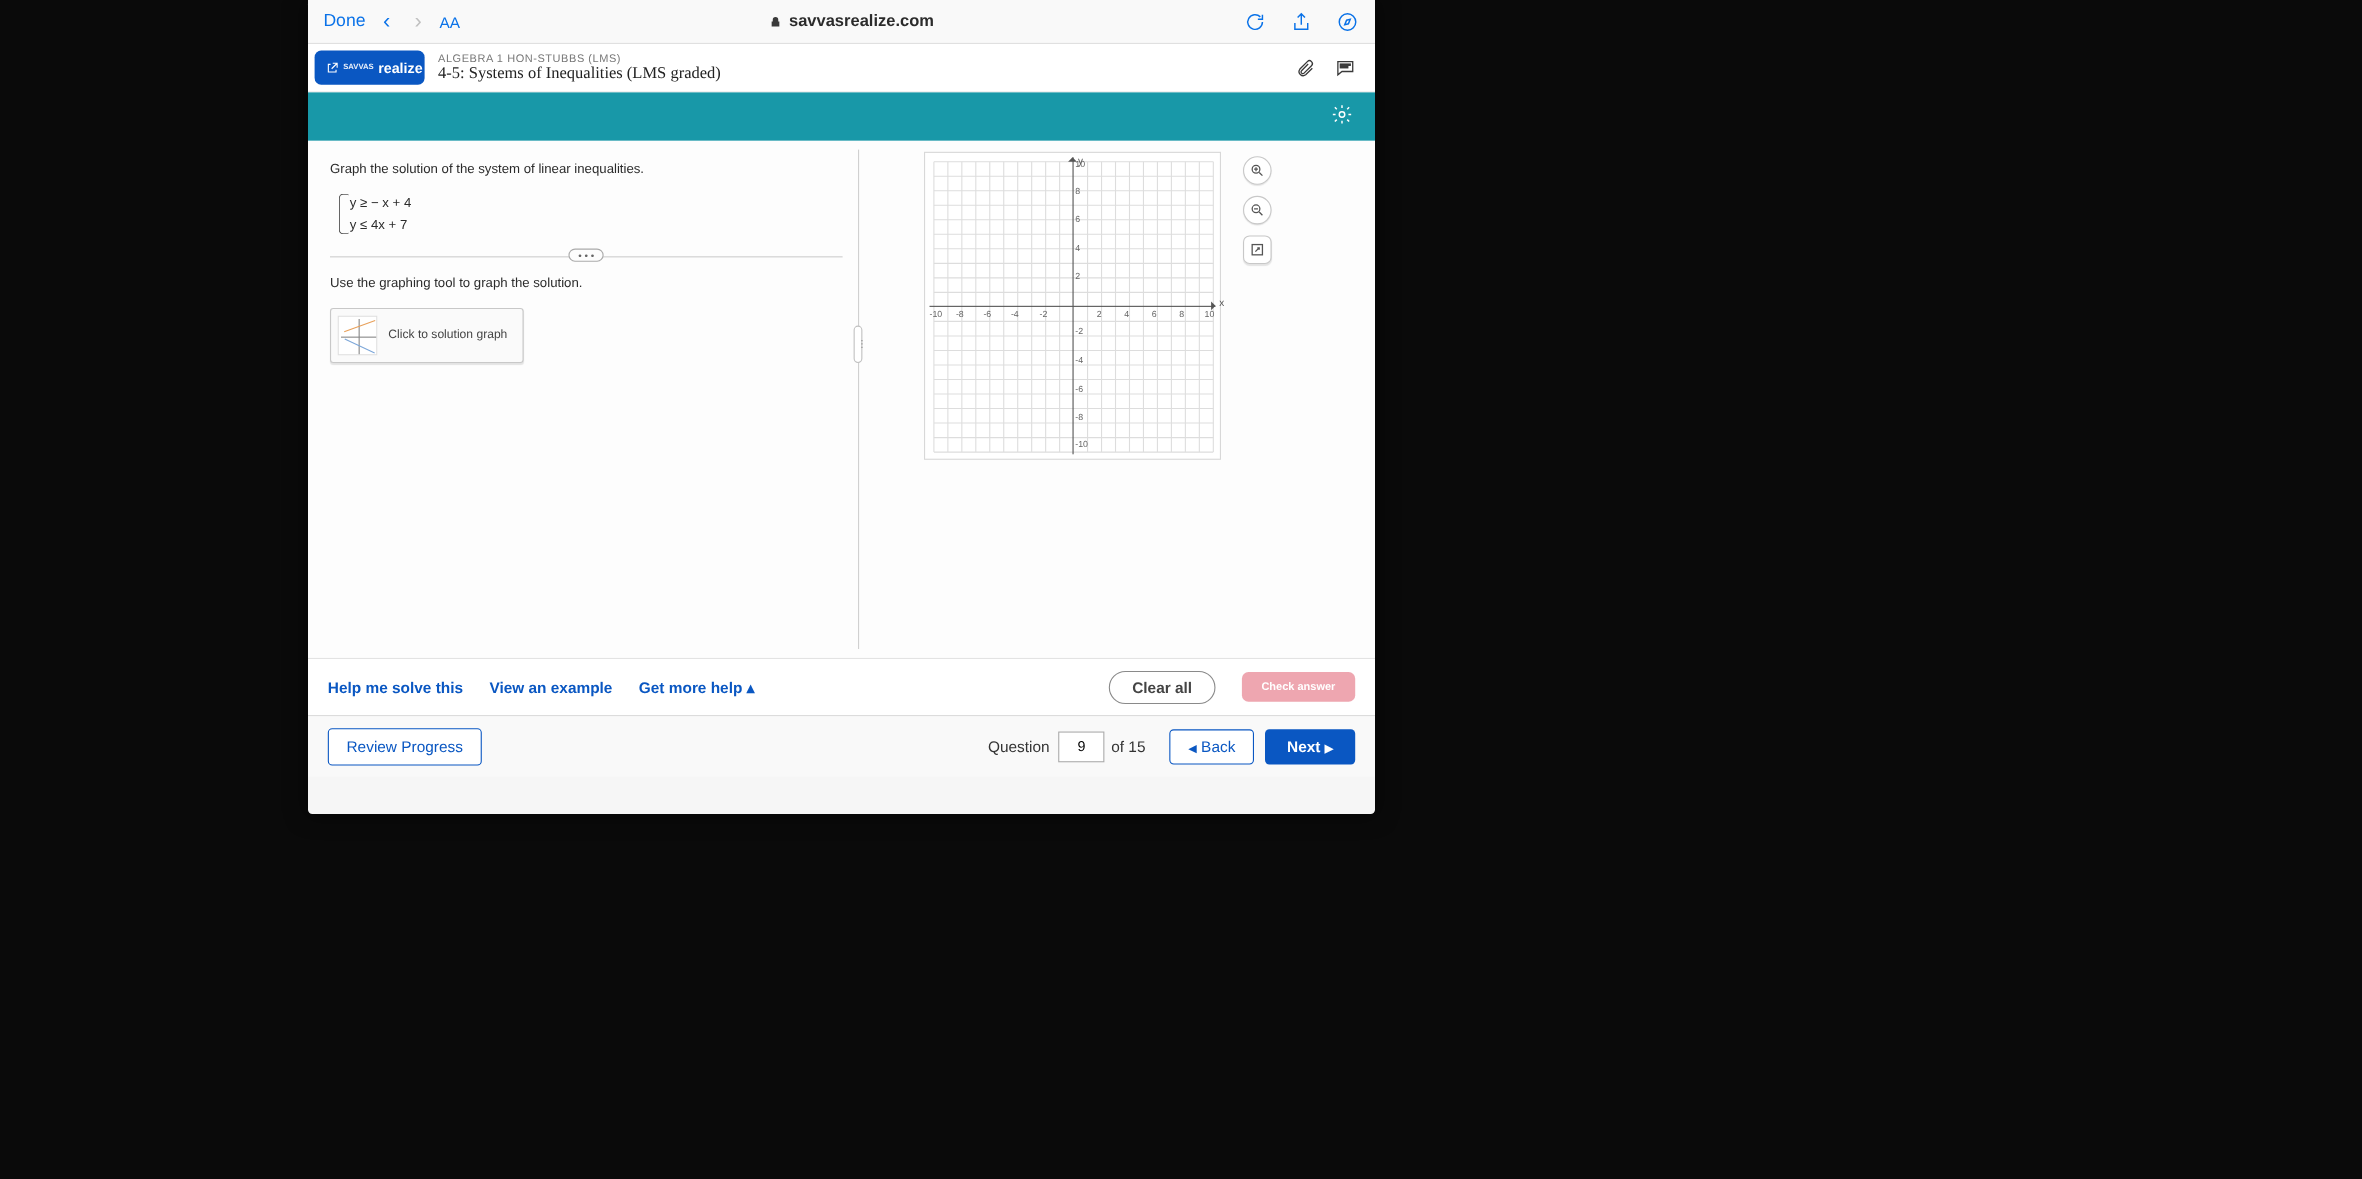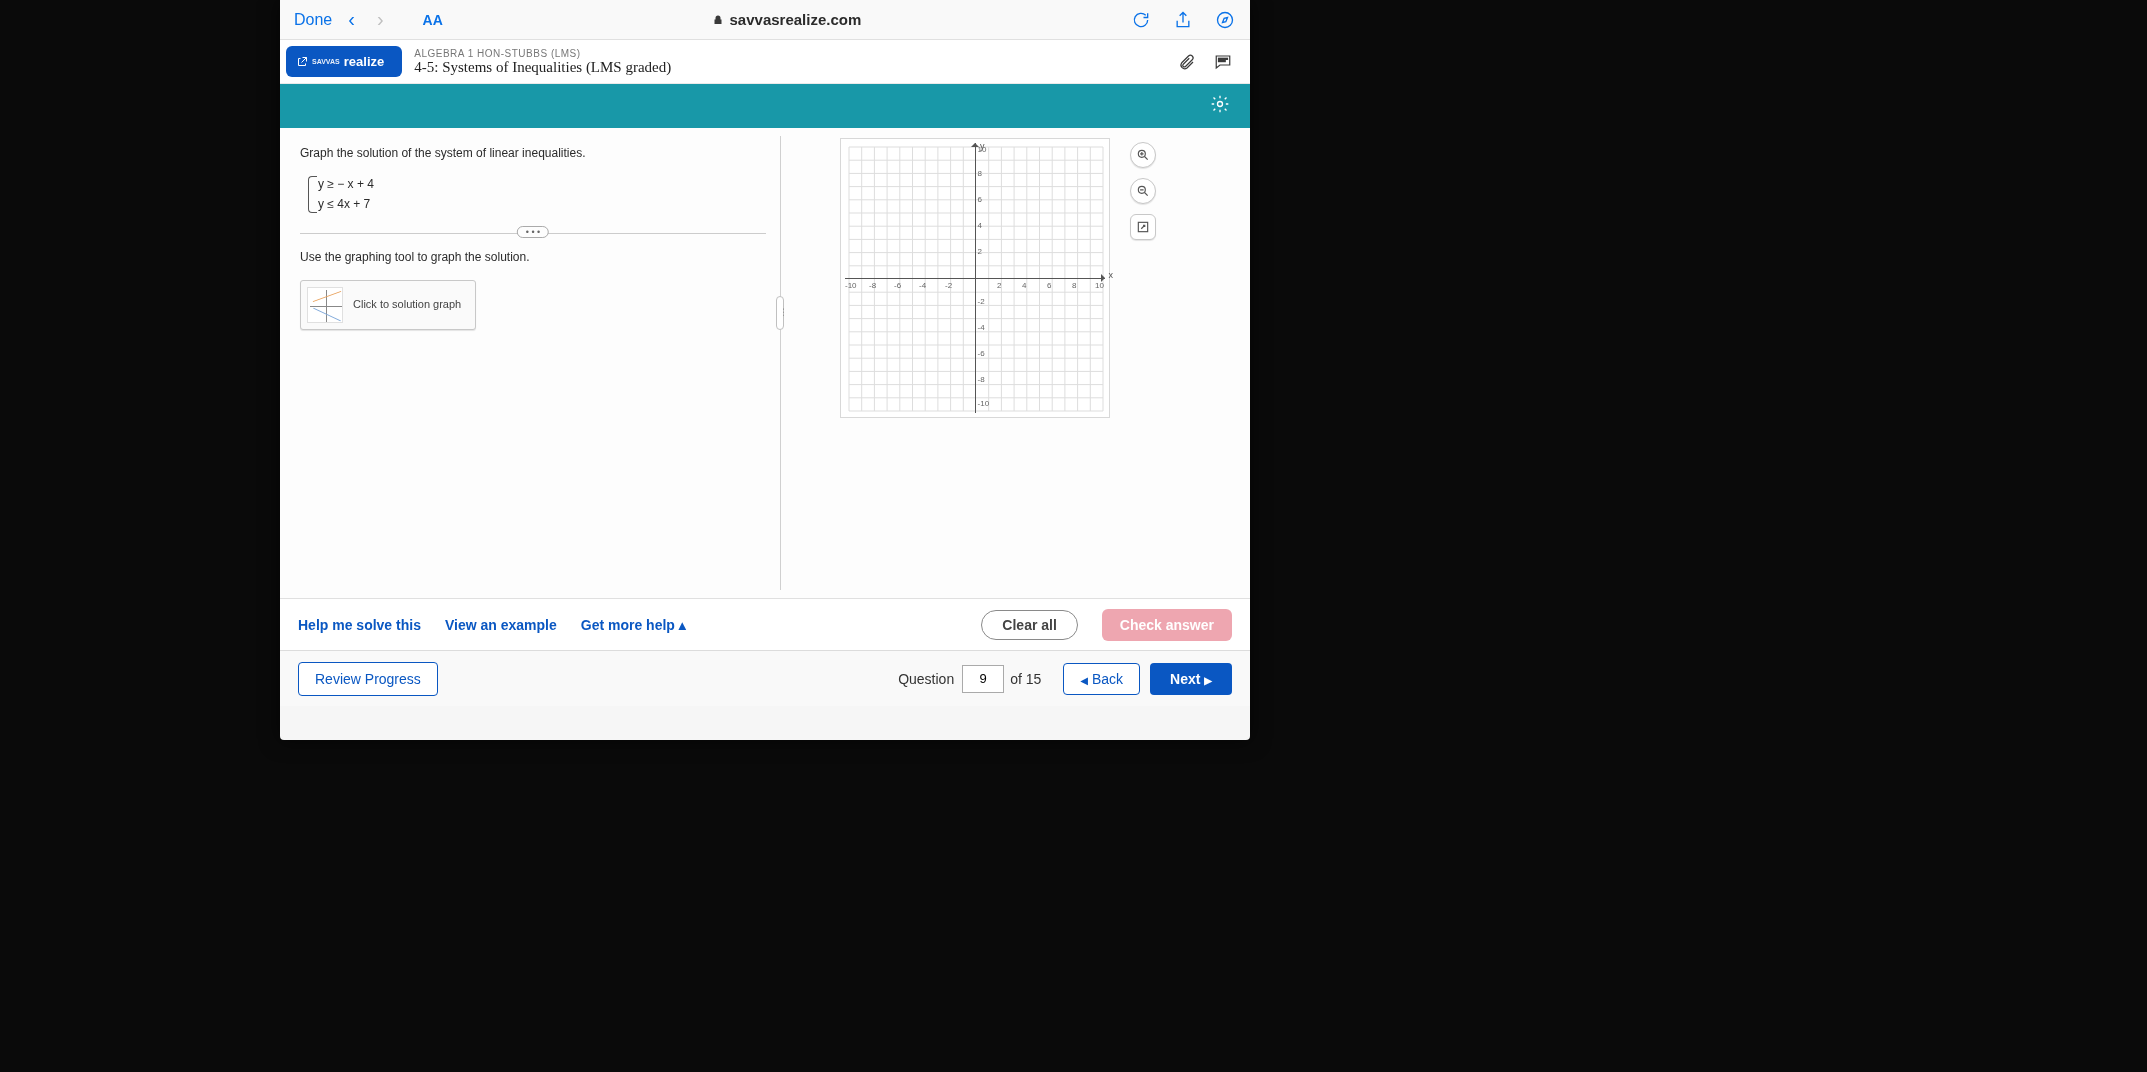--- a/index.html
+++ b/index.html
@@ -27,21 +27,21 @@
     display: flex;
     align-items: center;
     padding: 0 14px;
     background: #f9f9f9;
     border-bottom: 1px solid #e0e0e0;
     gap: 10px;
   }
   .sb-done { color: #0a72e8; font-size: 16px; cursor: pointer; }
   .sb-chev { color: #0a72e8; font-size: 20px; padding: 0 6px; cursor: pointer; }
   .sb-chev.disabled { color: #c0c0c0; }
-  .sb-aa { color: #0a72e8; font-size: 14px; font-weight: 700; cursor: pointer; margin-left: 23px; }
+  .sb-aa { color: #0a72e8; font-size: 14px; font-weight: 400; cursor: pointer; }
   .sb-url {
     flex: 1;
     display: flex;
     align-items: center;
     justify-content: center;
     gap: 6px;
     font-size: 15px;
     color: #2b2b2b;
     font-weight: 600;
   }
@@ -59,21 +59,21 @@
     padding: 0 10px 0 0;
     gap: 12px;
     border-bottom: 1px solid #eaeaea;
   }
   .brand-badge {
     background: #0a57c2;
     color: #fff;
     font-size: 13px;
     font-weight: bold;
     border-radius: 6px;
-    padding: 8px 18px 8px 10px;
+    padding: 8px 2px 8px 10px;
     display: flex;
     align-items: center;
     gap: 4px;
     margin-left: 6px;
   }
   .brand-badge svg { width: 12px; height: 12px; stroke:#fff; fill:none; stroke-width:2;}
   .header-title-wrap { flex:1; }
   .header-crumb { font-size: 10px; color: #777; letter-spacing: .5px; }
   .header-title { font-size: 15px; color: #222; font-weight: 500; font-family: Liberation Serif, serif; }
   .header-icons { display:flex; gap: 18px; padding-right: 8px;}
@@ -208,21 +208,21 @@
     gap: 24px;
     background:#fff;
   }
   .help-link { color:#0a57c2; font-size:14px; font-weight:600; cursor:pointer;}
   .help-bar .spacer { flex:1;}
   .clear-btn {
     border:1.5px solid #8a8a8a; color:#444; background:transparent;
     border-radius:18px; padding:6px 20px; font-size:14px; font-weight:600; cursor:pointer;
   }
   .check-btn {
-    border:none; background:#eea6b0; color:#fff; font-size:14px; font-weight:600;
+    border:none; background:#eea6b0; color:#fff; font-size:10px; font-weight:600;
     border-radius:6px; padding:8px 18px; cursor:pointer;
   }
 
   
   .footer-nav {
     height: 56px;
     border-top: 1px solid #dcdcdc;
     display:flex; align-items:center;
     padding:0 18px;
     background:#f9f9f9;

